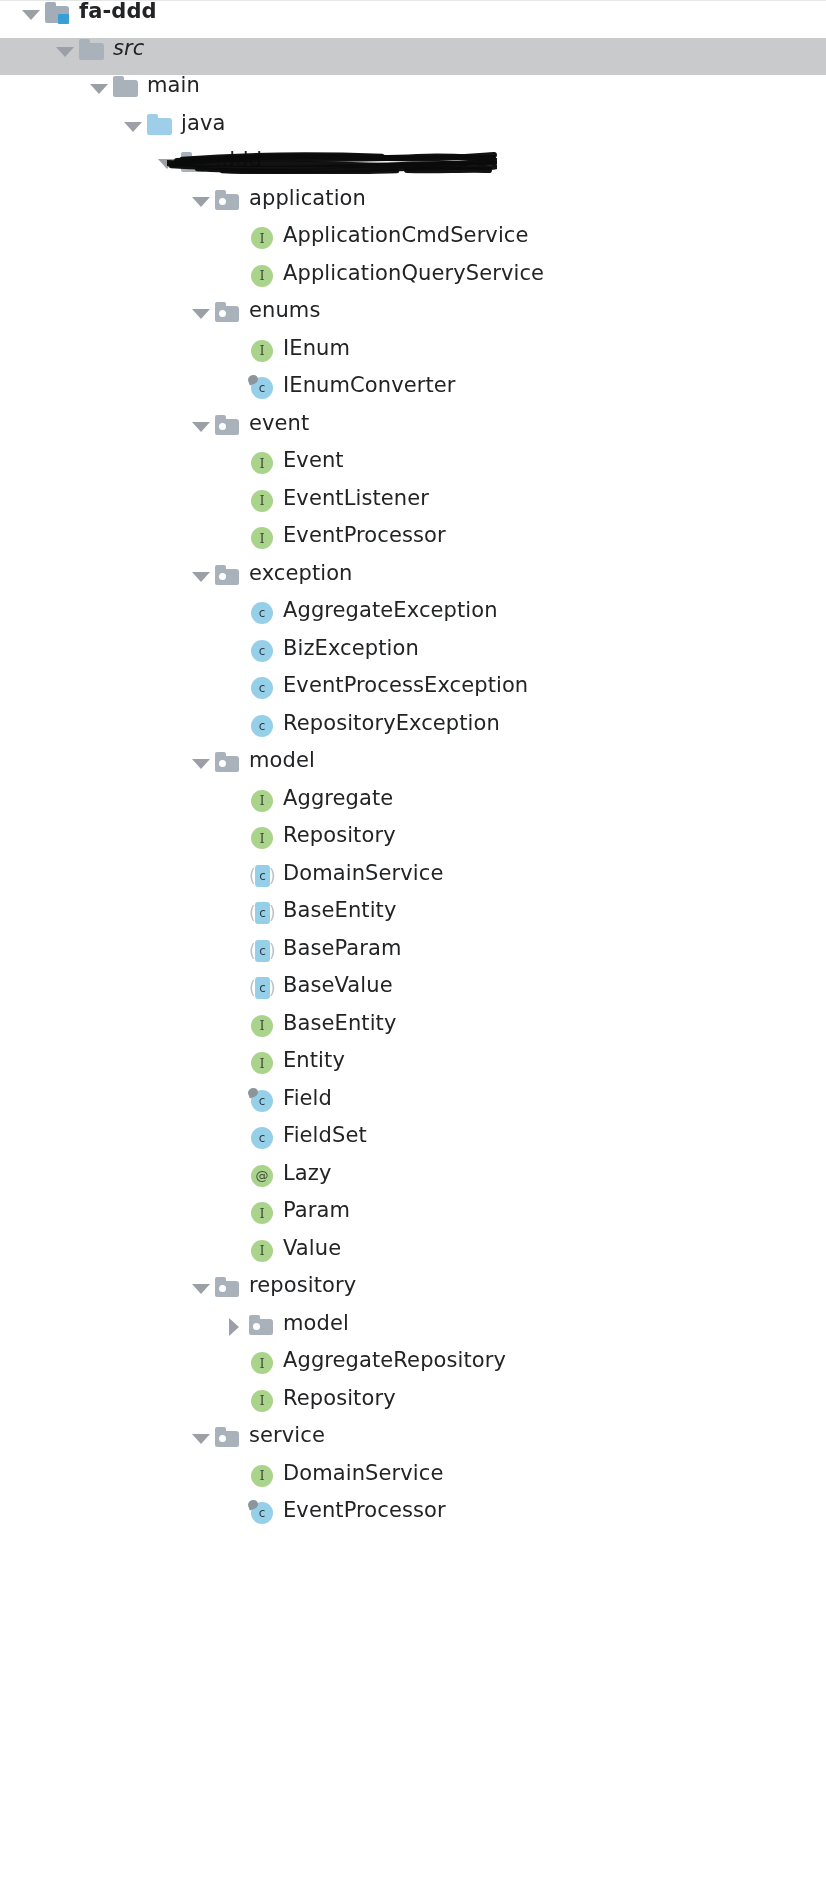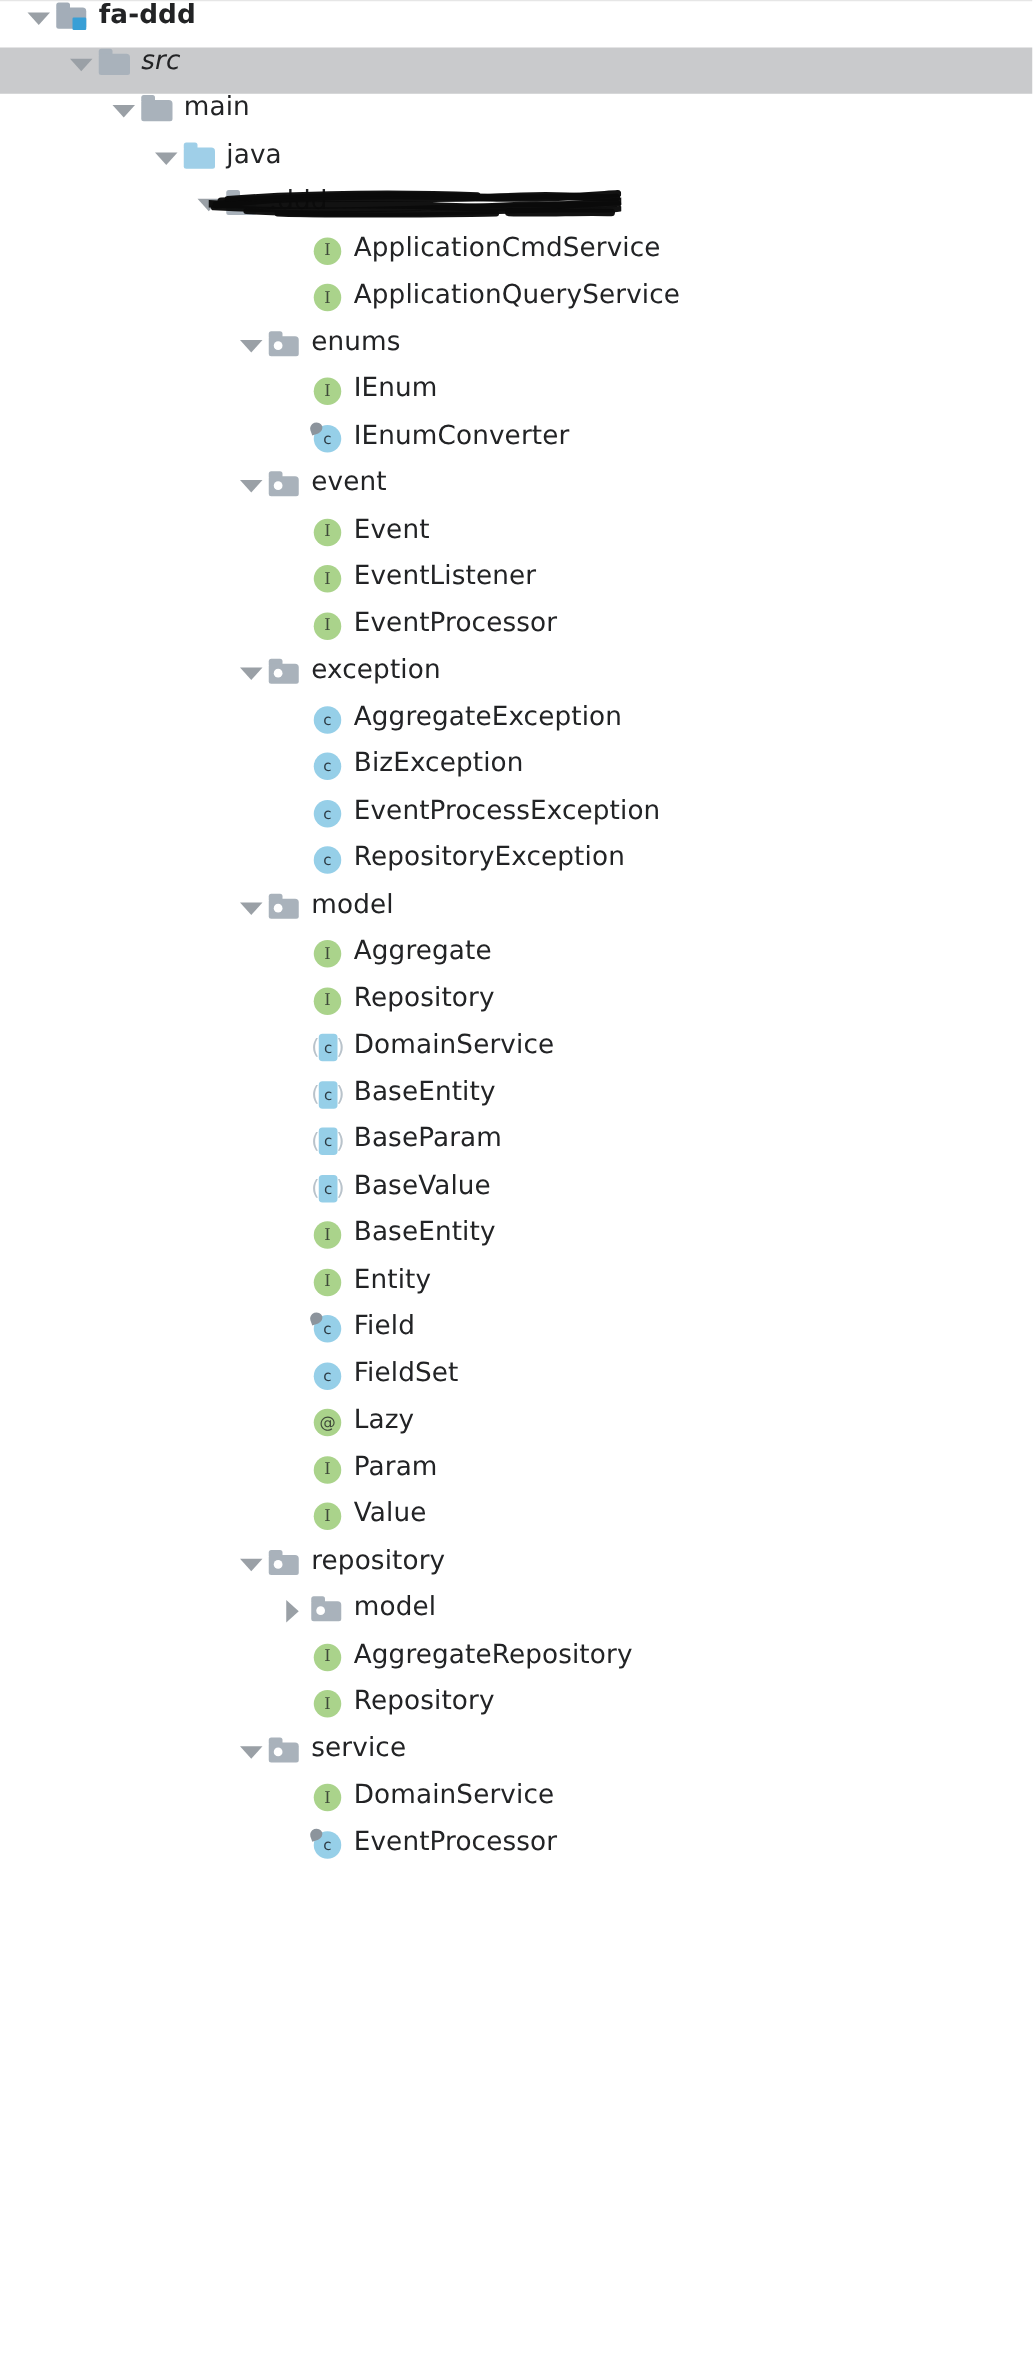--- a/index.html
+++ b/index.html
@@ -287,20 +287,30 @@
           <path d="M4,14 C70,18 150,16 240,12 C290,10 318,13 328,11" stroke="#0a0a0a" stroke-width="4.5" stroke-linecap="round" fill="none" opacity="0.97"></path>
           <path d="M10,9 C90,4 170,9 250,5 C295,3 315,8 326,6" stroke="#0a0a0a" stroke-width="6" stroke-linecap="round" fill="none" opacity="0.97"></path>
           <path d="M30,17 C110,21 190,18 265,16 C300,15 320,17 329,15" stroke="#0a0a0a" stroke-width="4.5" stroke-linecap="round" fill="none" opacity="0.97"></path>
           <path d="M0,11 C55,14 120,10 185,13 C245,16 300,11 330,9" stroke="#0a0a0a" stroke-width="6" stroke-linecap="round" fill="none" opacity="0.97"></path>
           <path d="M55,19 C120,22 180,20 230,19" stroke="#0a0a0a" stroke-width="4.5" stroke-linecap="round" fill="none" opacity="0.97"></path>
           <path d="M240,18 C270,19 300,17 322,18" stroke="#0a0a0a" stroke-width="6" stroke-linecap="round" fill="none" opacity="0.97"></path>
           <path d="M15,7 C80,2 160,2 215,4" stroke="#0a0a0a" stroke-width="4.5" stroke-linecap="round" fill="none" opacity="0.97"></path>
         </svg></span>
     </div>
     <div class="row">
+      <span class="indent" style="width: 188px;"></span>
+      <span class="twisty open"></span>
+      <span class="icon ico-package">
+        <span class="tab"></span>
+        <span class="body"></span>
+        <span class="dot"></span>
+      </span>
+      <span class="label">application</span>
+    </div>
+    <div class="row">
       <span class="indent" style="width: 222px;"></span>
       <span class="twisty none"></span>
       <span class="icon ico-interface">
         <span class="disc">I</span>
       </span>
       <span class="label">ApplicationCmdService</span>
     </div>
     <div class="row">
       <span class="indent" style="width: 222px;"></span>
       <span class="twisty none"></span>

